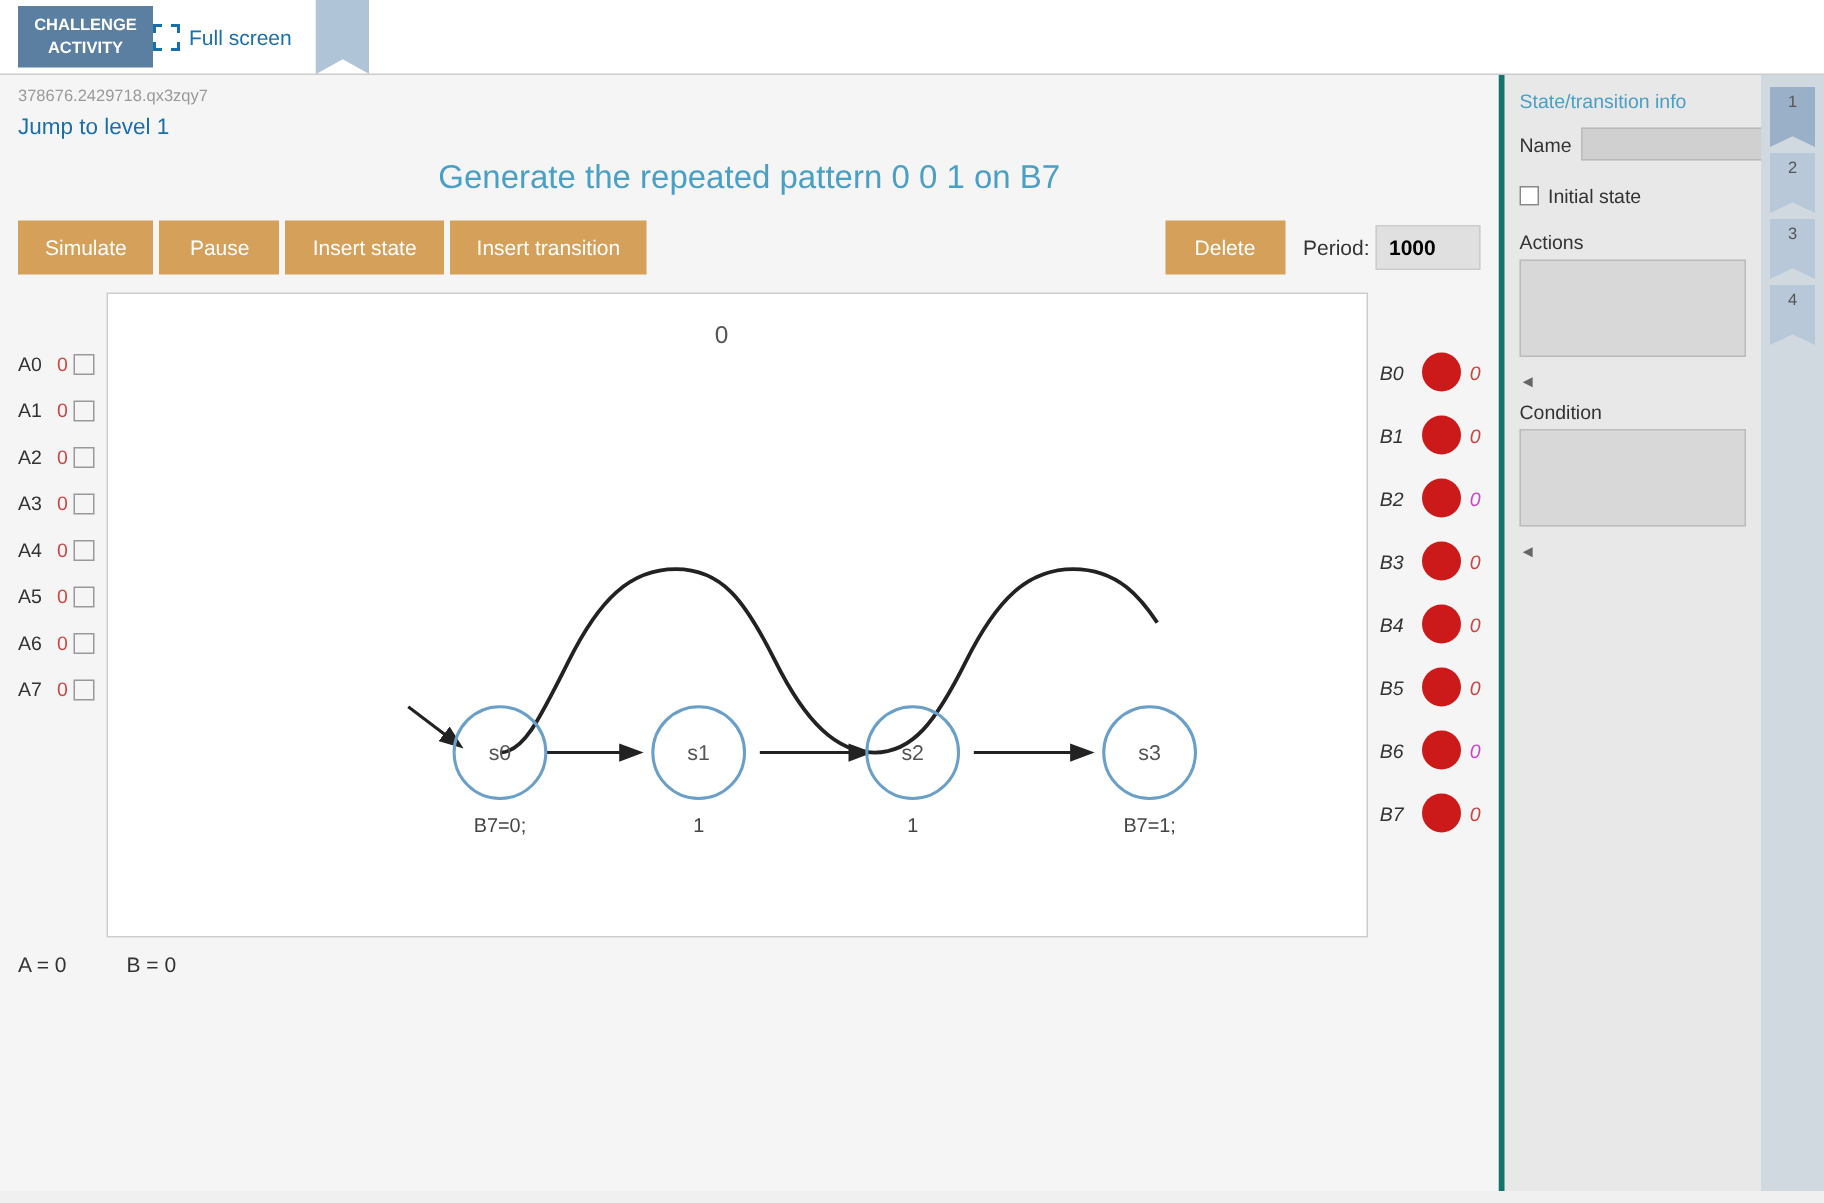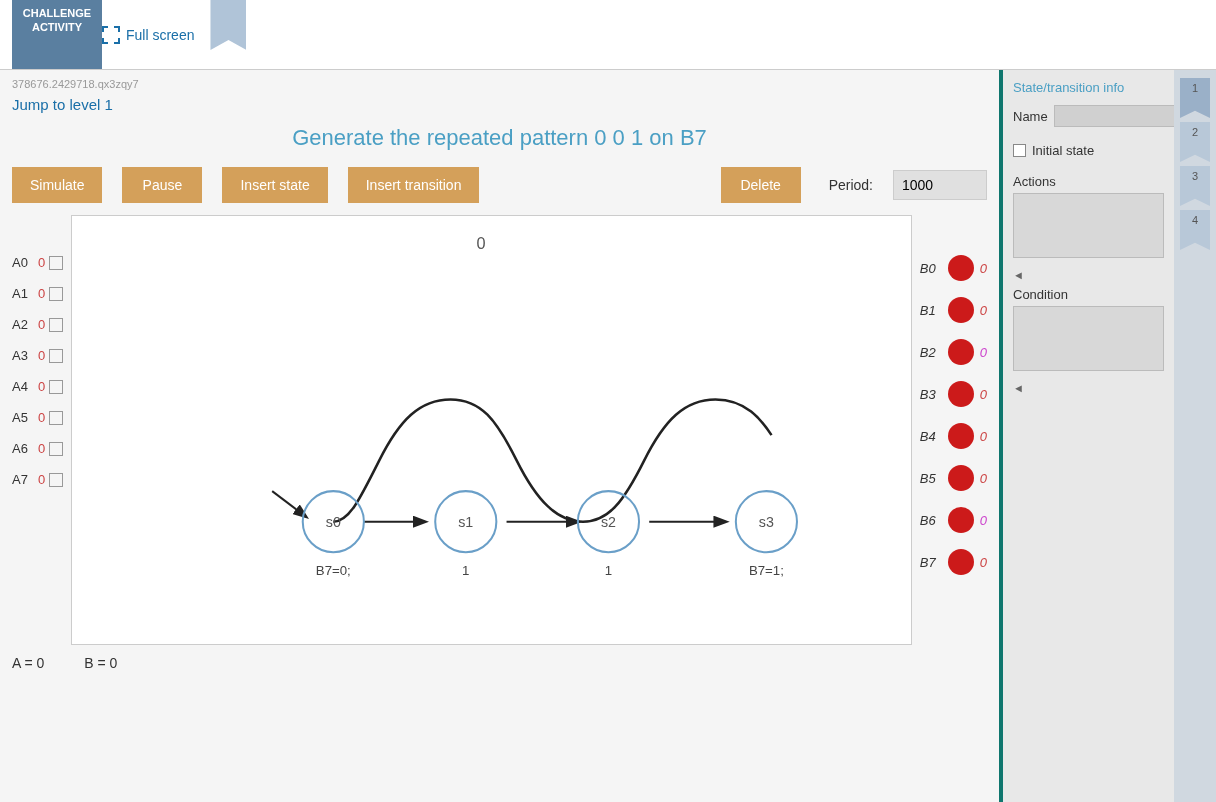--- a/index.html
+++ b/index.html
@@ -1,23 +1,24 @@
 <!DOCTYPE html>
 <html><head>
   <meta charset="utf-8">
   <style>
     * { box-sizing: border-box; margin: 0; padding: 0; }
     body { font-family: Arial, sans-serif; font-size: 13px; background: #f0f0f0; width: 1216px; height: 802px; overflow: hidden; }
 
     
     .header {
       display: flex;
+      align-items: center;
       background: #fff;
       border-bottom: 1px solid #ccc;
-      height: 70px;
+      height: 50px;
       padding: 0 12px;
     }
     .header-badge {
       background: #5a7fa0;
       color: #fff;
       font-size: 11px;
       font-weight: bold;
       padding: 6px 8px;
       line-height: 1.3;
       min-width: 90px;
@@ -78,21 +79,21 @@
       text-align: center;
       color: #4a9fc4;
       font-size: 22px;
       font-weight: normal;
       margin-bottom: 16px;
     }
 
     
     .toolbar {
       display: flex;
-      gap: 20px;
+      gap: 4px;
       margin-bottom: 12px;
       align-items: center;
     }
     .toolbar-btn {
       background: #d4a05a;
       color: #fff;
       border: none;
       padding: 10px 18px;
       font-size: 14px;
       cursor: pointer;
@@ -101,22 +102,23 @@
     .toolbar-spacer { flex: 1; }
     .period-label {
       color: #333;
       font-size: 14px;
       margin-left: 8px;
     }
     .period-input {
       background: #e0e0e0;
       border: 1px solid #ccc;
       padding: 6px 8px;
-      width: 94px;
+      width: 70px;
       font-size: 14px;
+      font-weight: bold;
     }
 
     
     .canvas-area {
       display: flex;
       gap: 8px;
     }
 
     .input-signals {
       display: flex;

